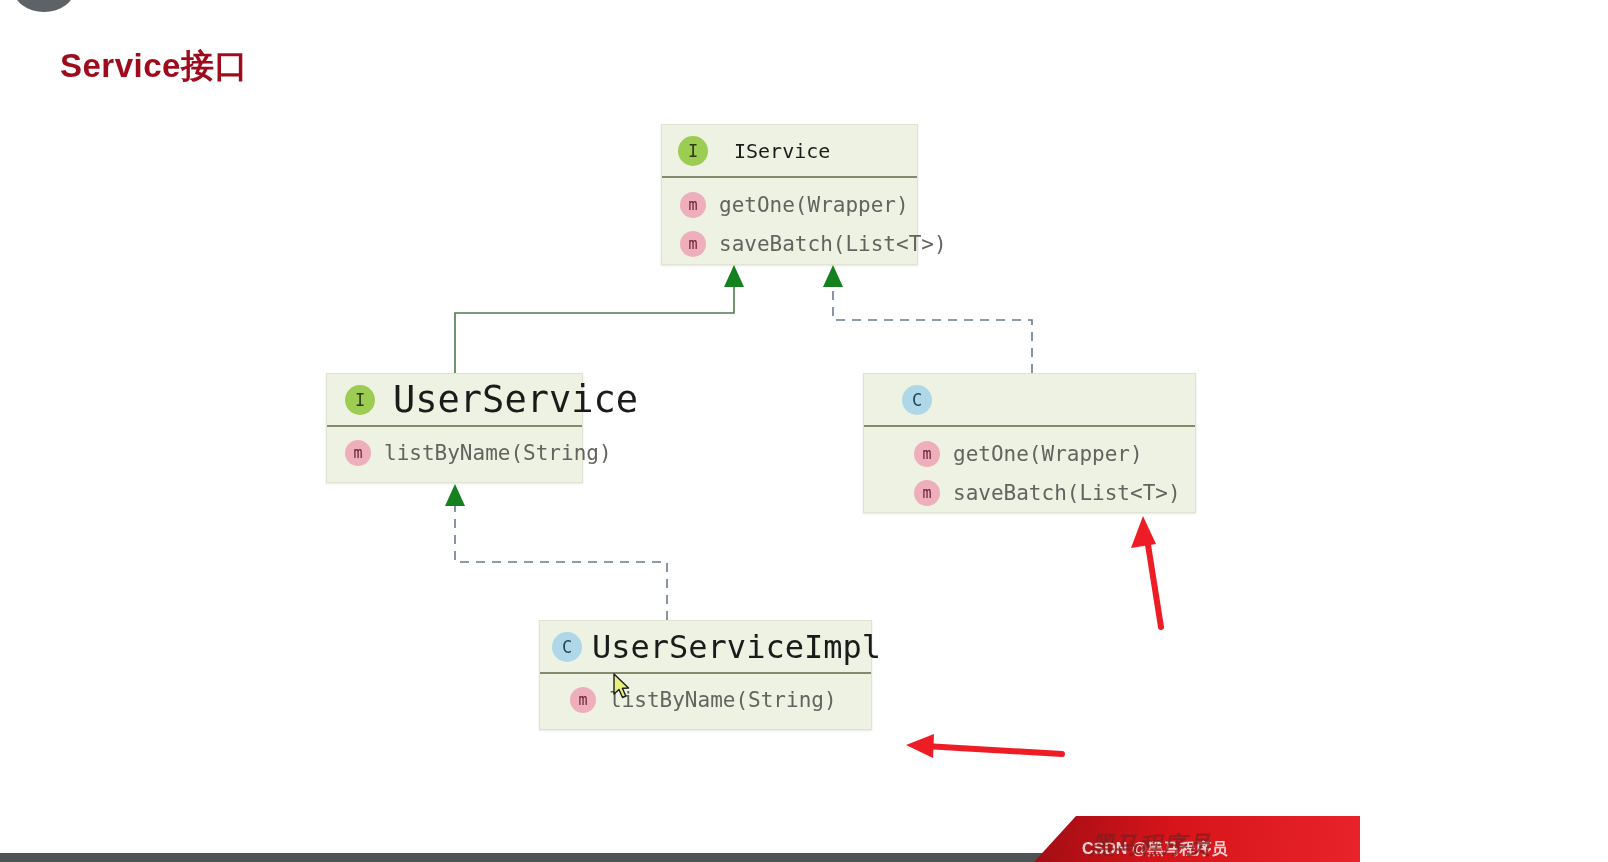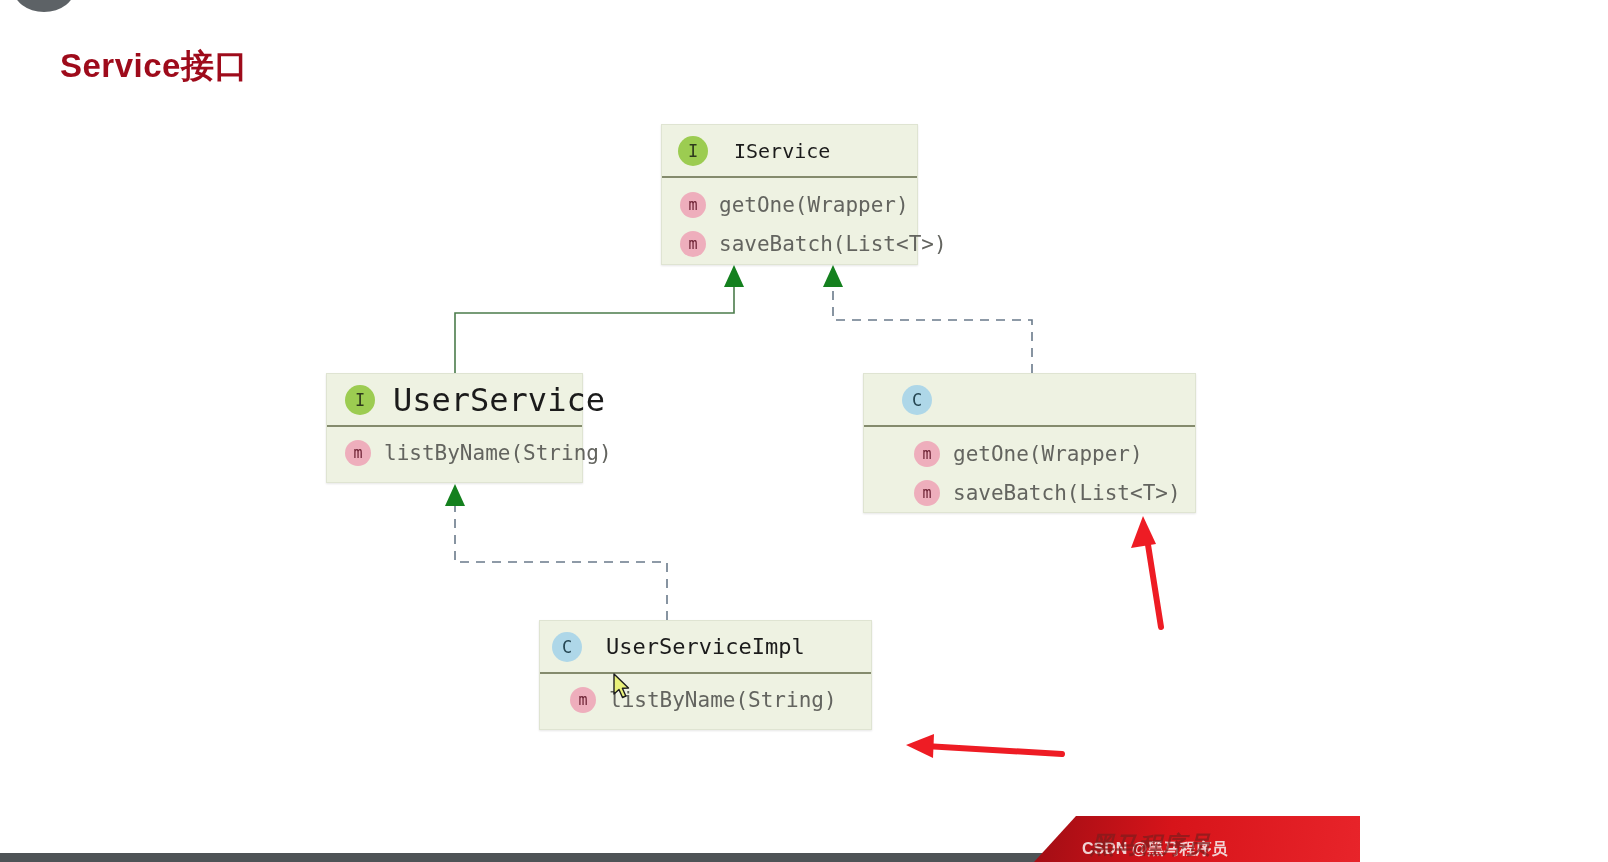--- a/index.html
+++ b/index.html
@@ -228,21 +228,21 @@
       <div class="uml-member" style="height:39px;">
         <span class="badge badge-m" style="width:26px; height:26px; font-size:15px;">m</span>
         <span class="member-label" style="font-size:21px; margin-left:13px;">saveBatch(List&lt;T&gt;)</span>
       </div>
     </div>
   </div>
 
   <div class="uml-box" style="left:326px; top:373px; width:257px; height:110px;">
     <div class="uml-header" style="height:53px; padding-left:18px;">
       <span class="badge badge-i" style="width:30px; height:30px; font-size:17px;">I</span>
-      <span class="uml-title" style="font-size:32px; margin-left:18px;">UserService</span>
+      <span class="uml-title" style="font-size:37px; margin-left:18px;">UserService</span>
     </div>
     <div class="uml-body" style="padding:6px 0 0 18px;">
       <div class="uml-member" style="height:39px;">
         <span class="badge badge-m" style="width:26px; height:26px; font-size:15px;">m</span>
         <span class="member-label" style="font-size:21px; margin-left:13px;">listByName(String)</span>
       </div>
     </div>
   </div>
 
   <div class="uml-box" style="left:863px; top:373px; width:333px; height:140px;">
@@ -257,21 +257,21 @@
       <div class="uml-member" style="height:39px;">
         <span class="badge badge-m" style="width:26px; height:26px; font-size:15px;">m</span>
         <span class="member-label" style="font-size:21px; margin-left:13px;">saveBatch(List&lt;T&gt;)</span>
       </div>
     </div>
   </div>
 
   <div class="uml-box" style="left:539px; top:620px; width:333px; height:110px;">
     <div class="uml-header" style="height:53px; padding-left:12px;">
       <span class="badge badge-c" style="width:30px; height:30px; font-size:17px;">C</span>
-      <span class="uml-title" style="font-size:22px; margin-left:24px;">UserServiceImpl</span>
+      <span class="uml-title" style="font-size:32px; margin-left:10px;">UserServiceImpl</span>
     </div>
     <div class="uml-body" style="padding:6px 0 0 30px;">
       <div class="uml-member" style="height:39px;">
         <span class="badge badge-m" style="width:26px; height:26px; font-size:15px;">m</span>
         <span class="member-label" style="font-size:21px; margin-left:13px;">listByName(String)</span>
       </div>
     </div>
   </div>
 
   <svg class="cursor" viewBox="0 0 20 28" xmlns="http://www.w3.org/2000/svg">

